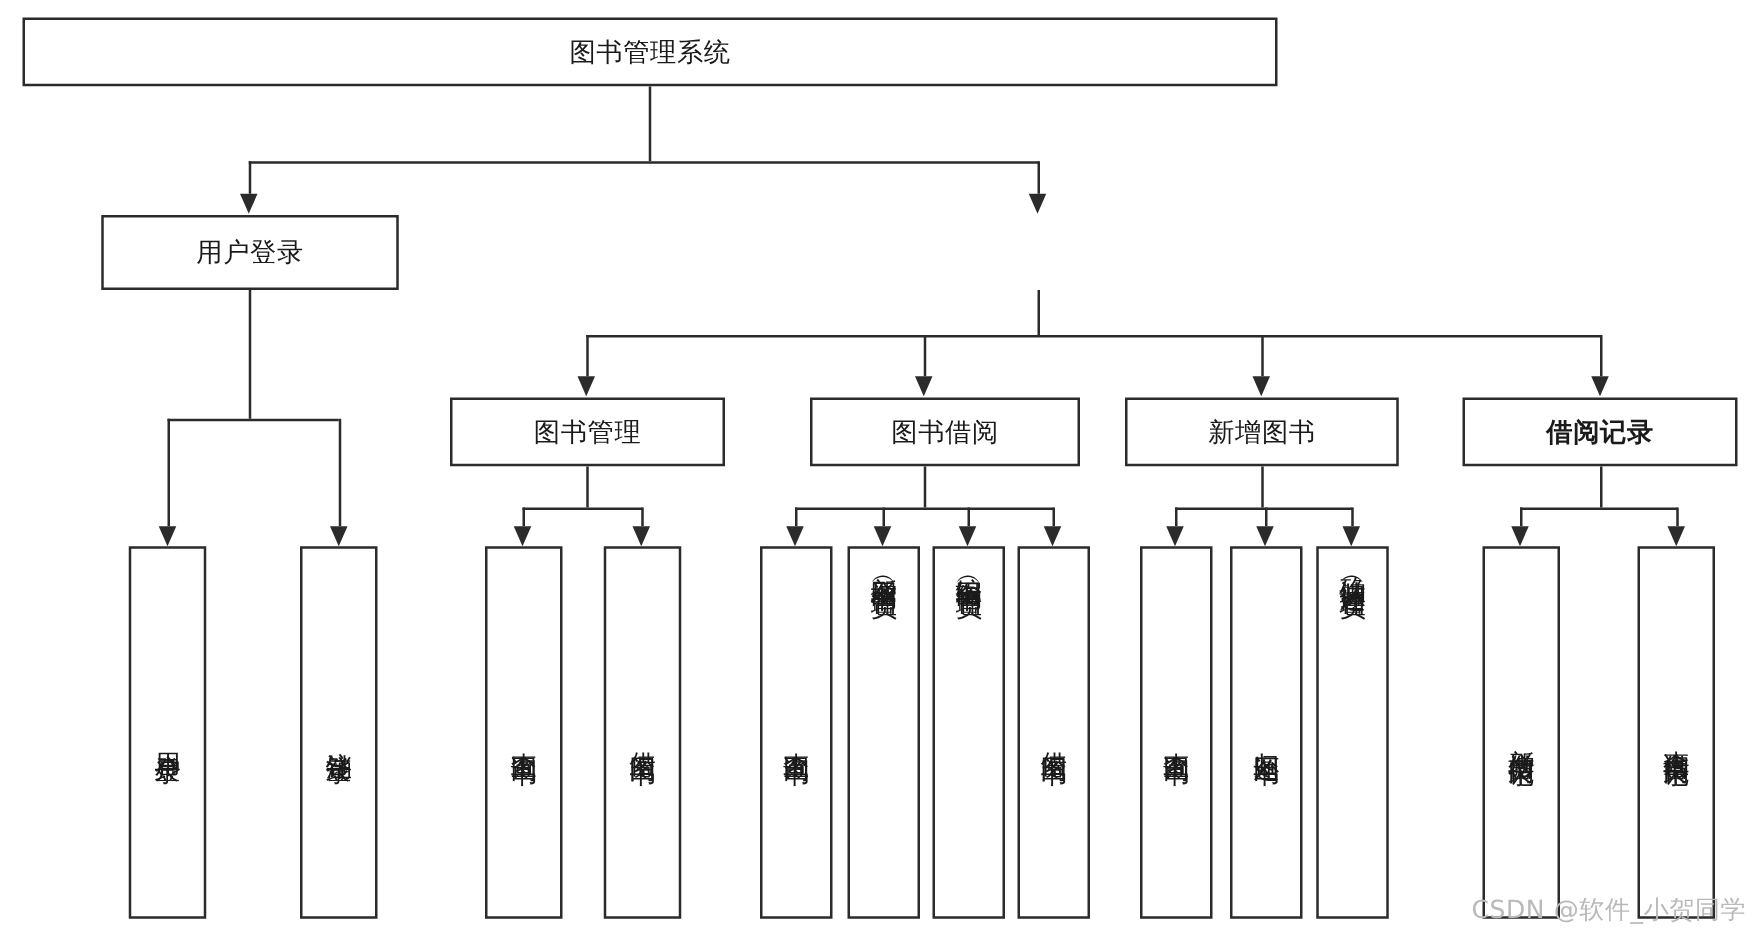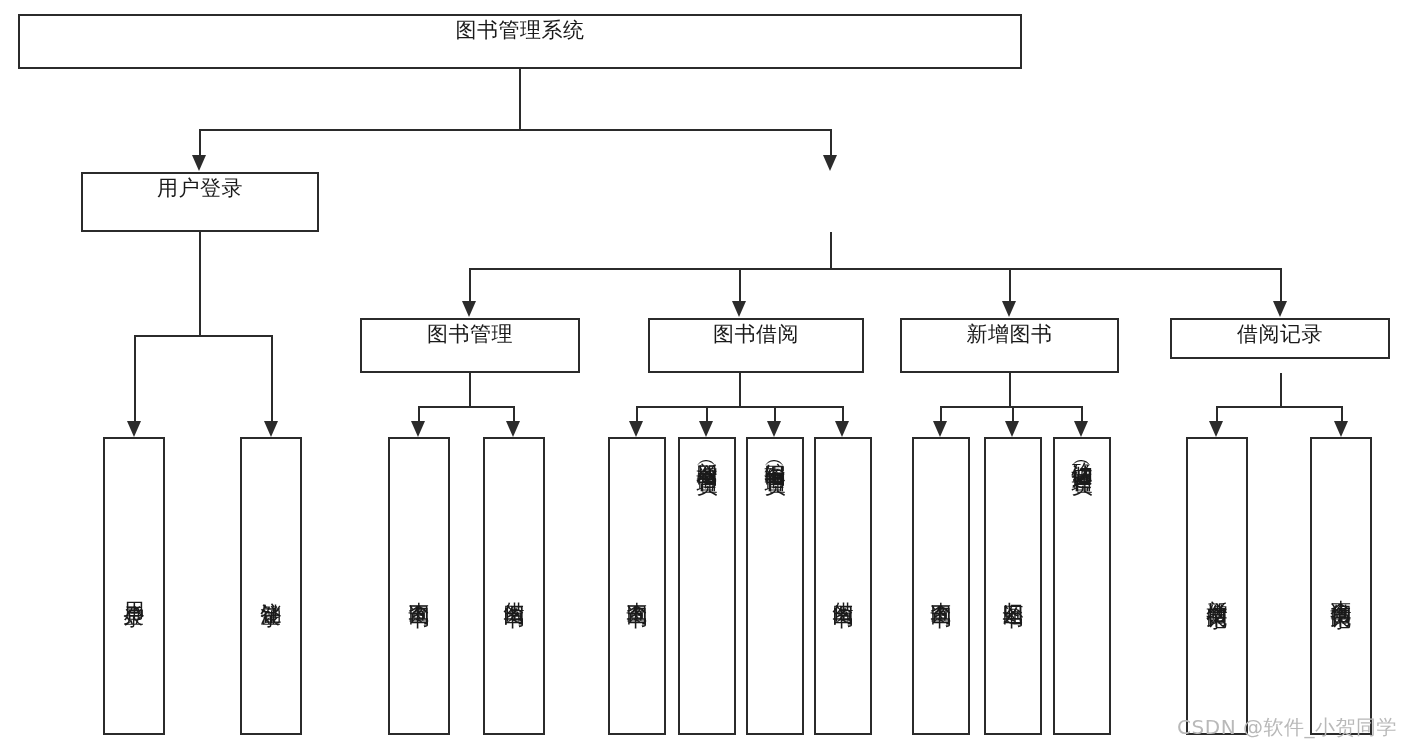--- a/index.html
+++ b/index.html
@@ -17,21 +17,21 @@
     background: #ffffff;
     overflow: hidden;
   }
   
   .node {
     position: absolute;
     box-sizing: border-box;
     border: 2px solid #2b2b2b;
     background: #ffffff;
     display: flex;
-    align-items: flex-start;
+    align-items: center;
     justify-content: center;
     color: #1a1a1a;
   }
   .node.horiz {
     font-size: 21px;
     letter-spacing: 0.5px;
   }
   .node.vert {
     align-items: flex-start;
     padding-top: 6px;
@@ -152,21 +152,21 @@
 
   <div class="node horiz" style="left:360px; top:318px; width:220px; height:55px;">
     <span>图书管理</span>
   </div>
   <div class="node horiz" style="left:632px; top:318px; width:216px; height:55px;margin-left:16px;">
     <span>图书借阅</span>
   </div>
   <div class="node horiz" style="left:900px; top:318px; width:219px; height:55px;">
     <span>新增图书</span>
   </div>
-  <div class="node horiz" style="left:1170px; top:318px; width:220px; height:41px;">
+  <div class="node horiz" style="left:1170px; top:318px; width:220px; height:55px;font-weight:bold;">
     <span>借阅记录</span>
   </div>
 
   <div class="node vert center" style="left:103px; top:437px; width:62px; height:298px;">
     <span class="vlabel">用户登录</span>
   </div>
   <div class="node vert center" style="left:240px; top:437px; width:62px; height:298px;">
     <span class="vlabel">注销登录</span>
   </div>
 

